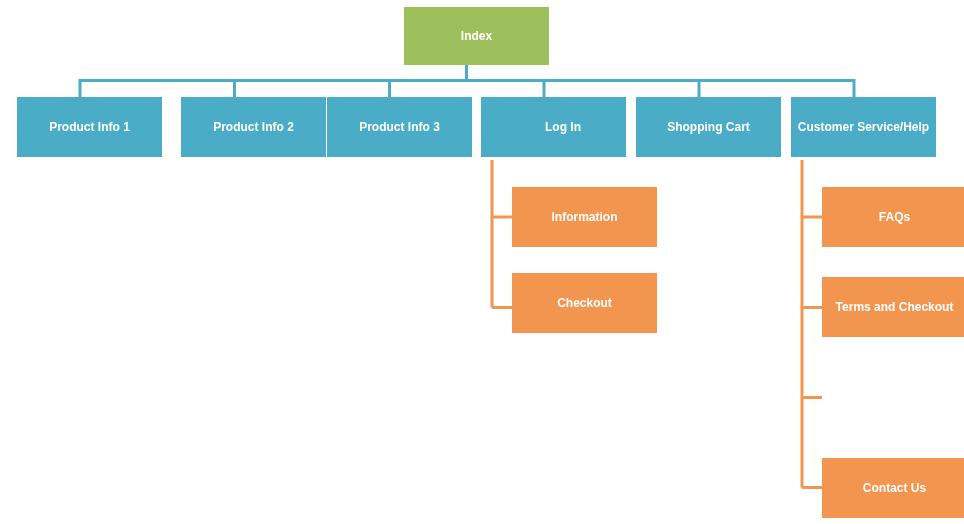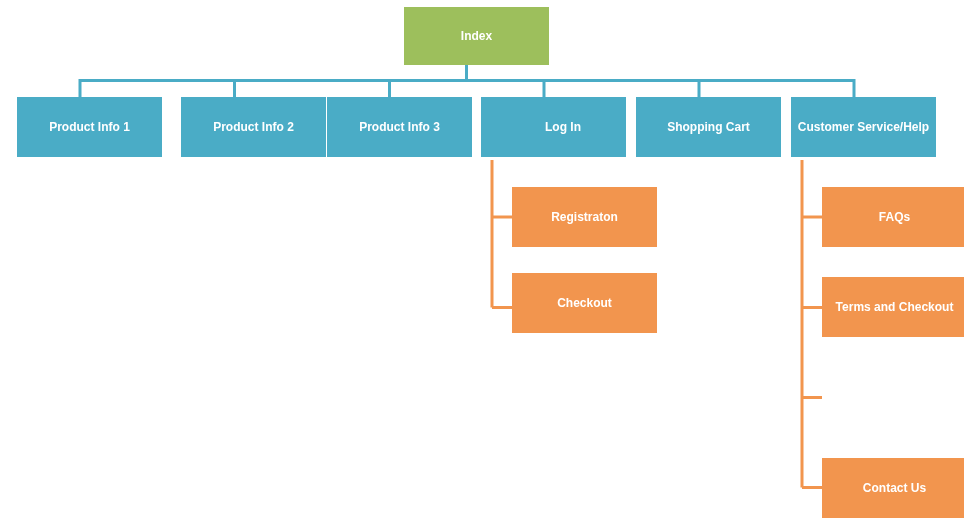--- a/index.html
+++ b/index.html
@@ -105,21 +105,21 @@
     <span>Log In</span>
   </div>
   <div class="node teal n-cart">
     <span>Shopping Cart</span>
   </div>
   <div class="node teal n-cs">
     <span>Customer Service/Help</span>
   </div>
 
   <div class="node child n-reg">
-    <span>Registraton</span>
+    <span>Information</span>
   </div>
   <div class="node child n-co">
     <span>Checkout</span>
   </div>
 
   <div class="node child n-faq">
     <span>FAQs</span>
   </div>
   <div class="node child n-terms">
     <span>Terms and Checkout</span>

